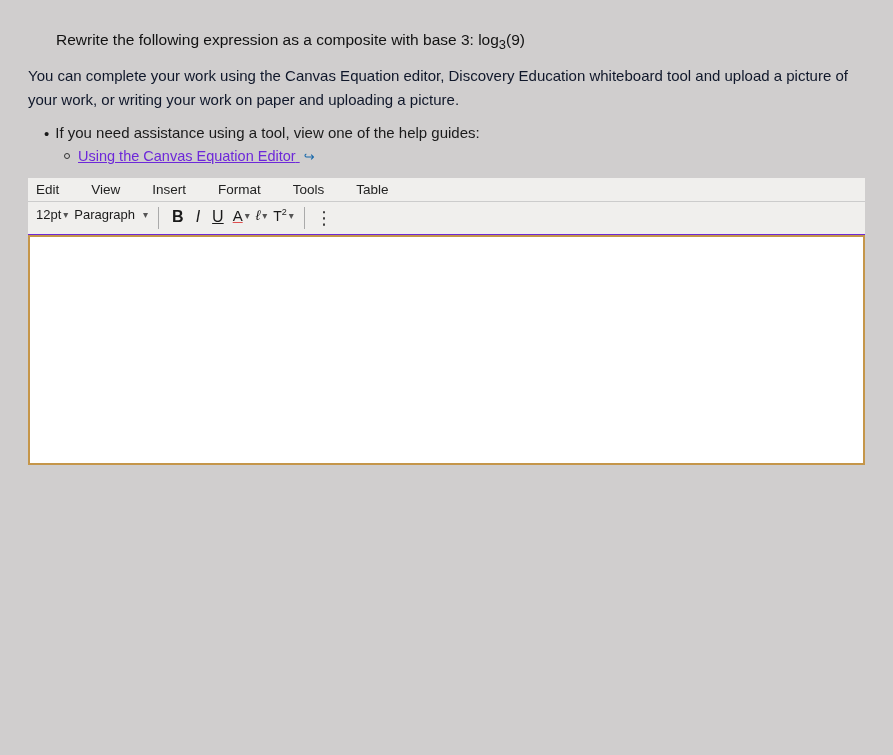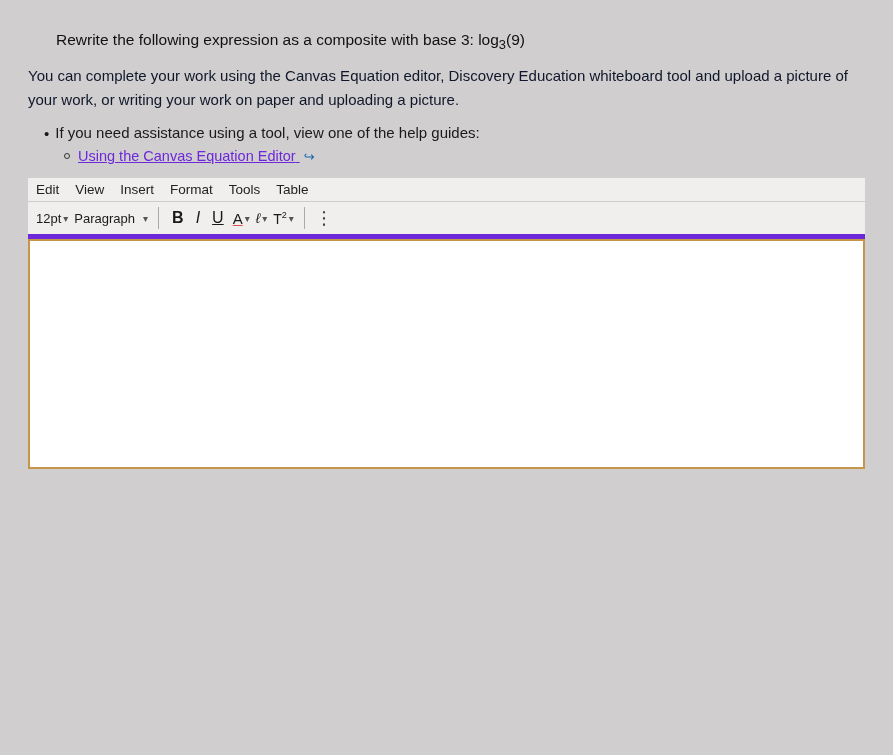--- a/index.html
+++ b/index.html
@@ -98,36 +98,36 @@
       border: none;
       margin-top: 6px;
     }
 
     .editor-menubar {
       display: flex;
       align-items: center;
       padding: 4px 8px;
       font-size: 13.5px;
       color: #222;
-      gap: 16px;
+      gap: 32px;
       border-bottom: 1px solid #ccc;
       background-color: #f0efed;
     }
 
     .editor-menubar span {
       cursor: pointer;
     }
 
     .editor-toolbar {
       display: flex;
-      align-items: center;
+      align-items: flex-start;
       padding: 5px 8px;
       gap: 6px;
       background-color: #f0efed;
-      border-bottom: 5px solid #6d28d9;
+      border-bottom: 1px solid #6d28d9;
     }
 
     .toolbar-separator {
       width: 1px;
       height: 22px;
       background-color: #aaa;
       margin: 0 4px;
     }
 
     .font-size-select {

